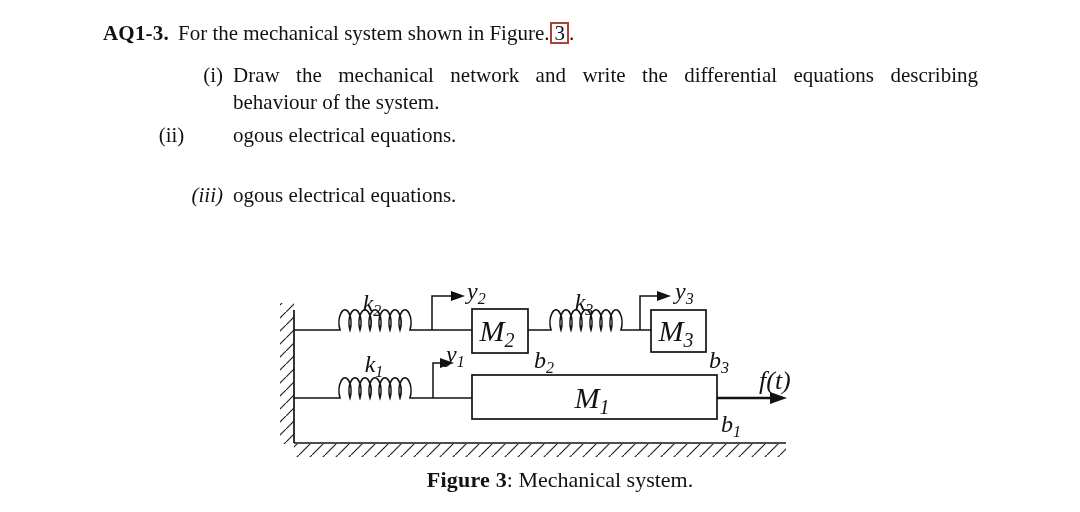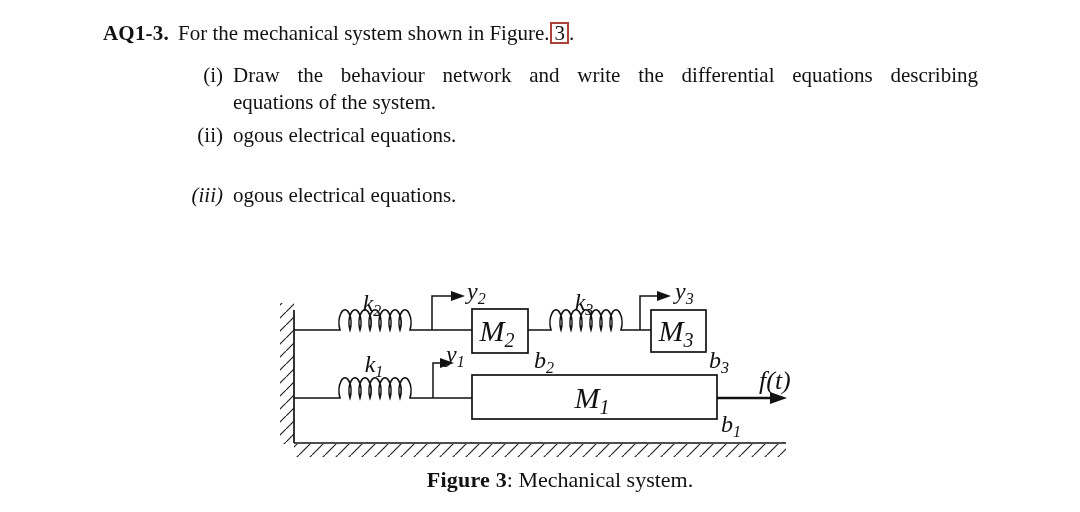--- a/index.html
+++ b/index.html
@@ -23,25 +23,25 @@
 </style>
 </head>
 <body>
 
 <div class="abs heading">
   <span class="qlabel">AQ1-3.</span><span>For the mechanical system shown in Figure.</span><span class="figref">3</span><span>.</span>
 </div>
 
 <div class="abs item-label" style="left:120px;top:62px;">(i)</div>
 <div class="abs item-text" style="left:233px;top:62px;">
-  <div class="jline">Draw the behaviour network and write the differential equations describing</div>
-  <div>equations of the system.</div>
+  <div class="jline">Draw the mechanical network and write the differential equations describing</div>
+  <div>behaviour of the system.</div>
 </div>
 
-<div class="abs item-label" style="left:120px;top:122px;">(ii)</div>
+<div class="abs item-label" style="left:120px;top:122px;text-align:center;">(ii)</div>
 <div class="abs item-text" style="left:233px;top:122px;">
   <div>ogous electrical equations.</div>
 </div>
 
 <div class="abs item-label" style="left:120px;top:182px;font-style:italic;">(iii)</div>
 <div class="abs item-text" style="left:233px;top:182px;">
   <div>ogous electrical equations.</div>
 </div>
 
 <svg class="abs" style="left:270px;top:270px;" width="545" height="200" viewBox="270 270 545 200">

